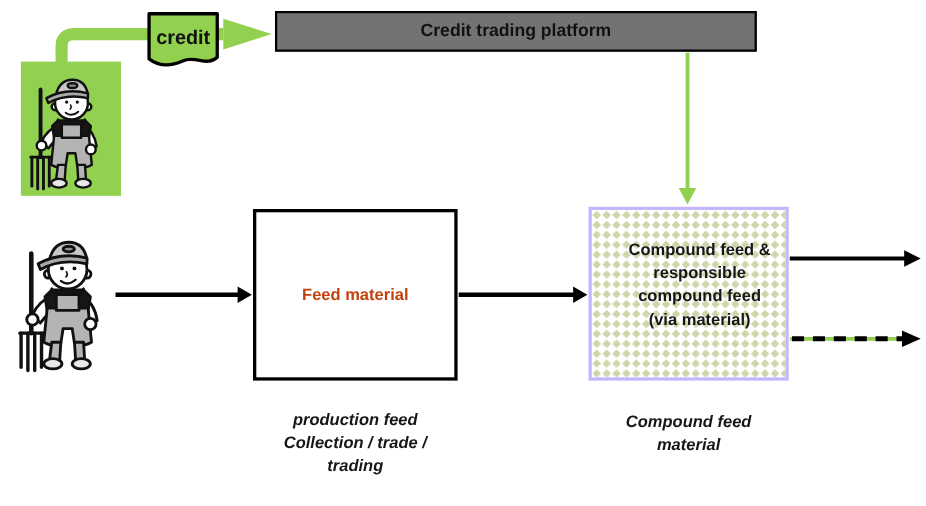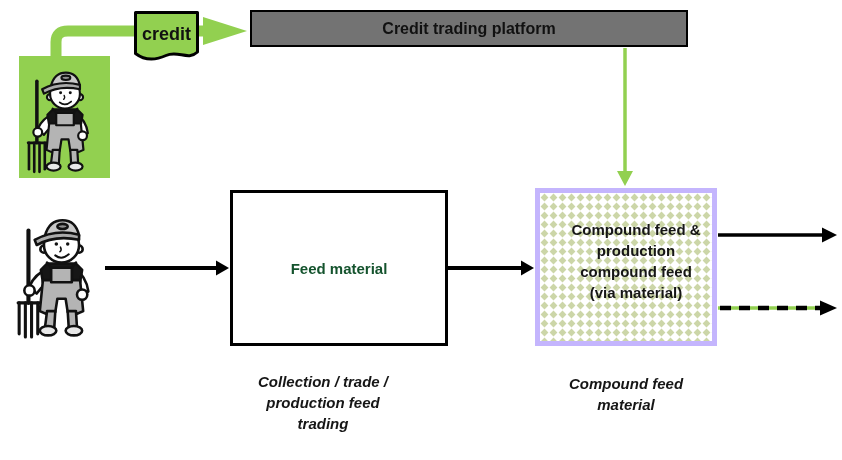--- a/index.html
+++ b/index.html
@@ -20,27 +20,27 @@
     font-size:18px;font-weight:600;color:#111;
   }
 
   #platform-box{
     left:250px;top:10px;width:438px;height:37px;background:#737373;
     border:2.5px solid #000;display:flex;align-items:center;justify-content:center;
     font-size:16px;font-weight:600;color:#111;
   }
 
   #feed-box{
-    left:230px;top:190px;width:218px;height:156px;background:#fff;border:3px solid #000;
+    left:230px;top:190px;width:186px;height:156px;background:#fff;border:3px solid #000;
     display:flex;align-items:center;justify-content:center;
-    font-size:15px;font-weight:600;color:#14532d;
+    font-size:15px;font-weight:600;color:#c2410c;
   }
 
   #compound-box{
-    left:535px;top:188px;width:182px;height:158px;border:5px solid #c4b5fd;
+    left:535px;top:188px;width:182px;height:158px;border:3px solid #c4b5fd;
     text-align:center;font-size:15px;font-weight:600;color:#161616;line-height:21px;padding-left:20px;
   }
   #compound-box .pattern{position:absolute;left:0;top:0;width:100%;height:100%;}
   #compound-box .box-text{position:relative;padding-top:26px;}
 
   .caption{
     text-align:center;font-style:italic;font-weight:600;font-size:15px;
     color:#161616;line-height:21px;z-index:2;
   }
   #caption-feed{left:230px;top:371px;width:186px;}
@@ -177,29 +177,29 @@
       <defs>
         <pattern id="diam" width="9" height="9" patternUnits="userSpaceOnUse">
           <rect width="9" height="9" fill="#ffffff"></rect>
           <path d="M4.5,0.6 L8.4,4.5 L4.5,8.4 L0.6,4.5 Z" fill="#ccd6a8"></path>
         </pattern>
       </defs>
       <rect width="100%" height="100%" fill="url(#diam)"></rect>
     </svg>
     <div class="box-text">
       <div>Compound feed &amp;</div>
-      <div>production</div>
+      <div>responsible</div>
       <div>compound feed</div>
       <div>(via material)</div>
     </div>
   </div>
 
   <div id="caption-feed" class="abs caption">
+    <div>production feed</div>
     <div>Collection / trade /</div>
-    <div>production feed</div>
     <div>trading</div>
   </div>
 
   <div id="caption-producer" class="abs caption">
     <div>Compound feed</div>
     <div>material</div>
   </div>
 
 </div>
 

